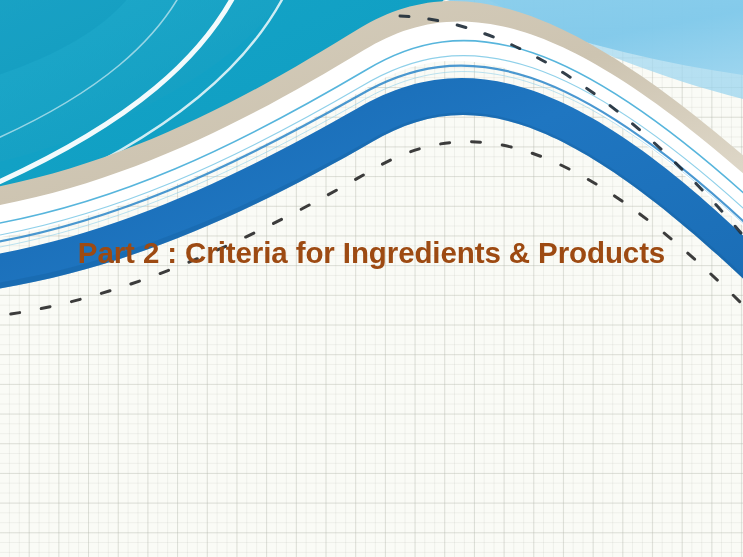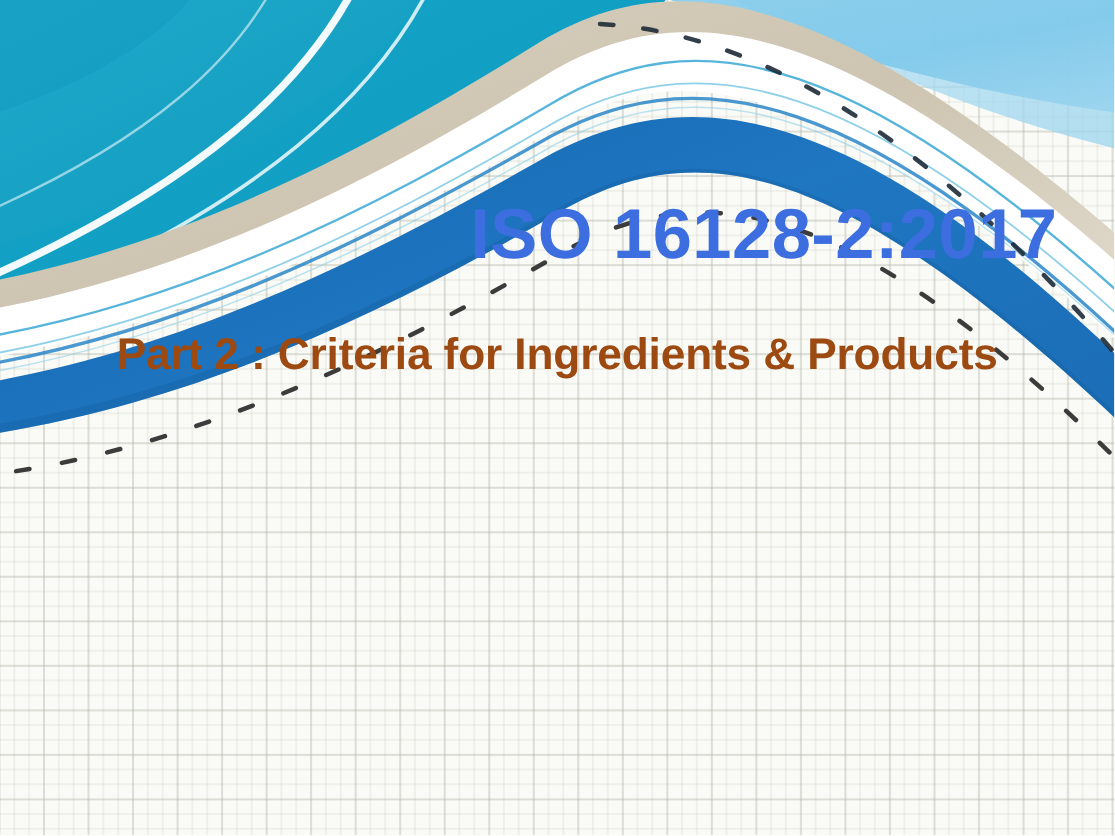--- a/index.html
+++ b/index.html
@@ -62,21 +62,21 @@
   }
   #subtitle-block {
     position: absolute;
     left: 0;
     top: 221px;
     width: 743px;
     text-align: center;
   }
   #slide-subtitle {
     display: inline-block;
-    margin: 0;
+    margin: 16px;
     font-size: 29.5px;
     font-weight: bold;
     letter-spacing: -0.1px;
     color: #9d4a12;
     line-height: 1.1;
     white-space: nowrap;
   }
 </style>
 </head>
 <body>
@@ -178,21 +178,18 @@
                C 254,210 108,282 -60,296 Z" fill="#155f9f" opacity="0.35"></path>
 
       <path d="M -20,318 C 120,304 258,236 372,170
                C 470,112 576,134 760,322" fill="none" stroke="#2b2b2b" stroke-width="3" stroke-dasharray="9 22" stroke-linecap="round" opacity="0.92"></path>
 
       <path d="M 400,16 C 520,22 640,112 752,246" fill="none" stroke="#1d2a36" stroke-width="3" stroke-dasharray="9 20" stroke-linecap="round" opacity="0.9"></path>
 
     </g>
   </svg>
 
-  <div id="title-block">
-    <h1 id="slide-title">ISO 16128-2:2017</h1>
-  </div>
 
   <div id="subtitle-block">
     <h2 id="slide-subtitle">Part 2 : Criteria for Ingredients &amp; Products</h2>
   </div>
 
 </div>
 
 </body></html>

